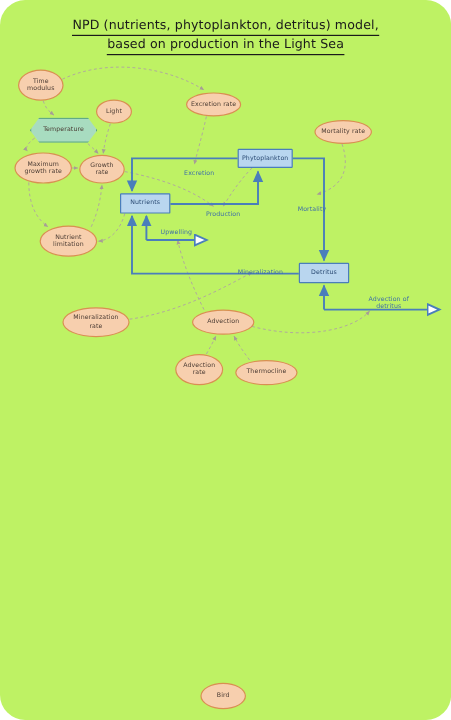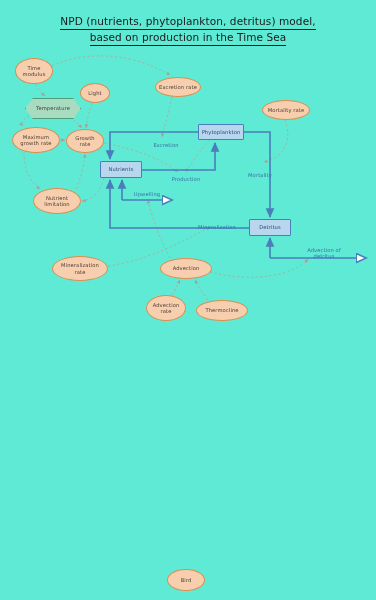--- a/index.html
+++ b/index.html
@@ -1,18 +1,18 @@
 <!DOCTYPE html>
 <html><head>
 <meta charset="utf-8">
 <style>
   html,body{margin:0;padding:0;background:#ffffff;}
   body{width:376px;height:600px;overflow:hidden;
        font-family:"DejaVu Sans","Liberation Sans",sans-serif;}
-  #stage{position:relative;width:376px;height:600px;background:#5eead4;}
+  #stage{position:relative;width:376px;height:600px;background:#bef264;border-radius:21px;}
 
   #title{position:absolute;left:0;top:14px;width:376px;text-align:center;
          font-size:10.5px;color:#1a1a1a;line-height:15px;letter-spacing:.1px;}
   #title .ln{display:inline-block;border-bottom:1px solid #1a1a1a;padding-bottom:0px;}
 
   svg#wires{position:absolute;left:0;top:0;width:376px;height:600px;}
 
   .node{position:absolute;display:flex;align-items:center;justify-content:center;
         text-align:center;box-sizing:border-box;}
   .node .lbl{font-size:5.2px;color:#4a3b33;line-height:6.2px;
@@ -27,21 +27,21 @@
   .flbl{position:absolute;font-size:5.2px;color:#3e6ea8;line-height:6.2px;
         text-align:center;letter-spacing:.1px;}
 </style>
 </head>
 <body>
 
 <div id="stage">
 
   <div id="title">
     <span class="ln">NPD (nutrients, phytoplankton, detritus) model,</span><br>
-    <span class="ln">based on production in the Time Sea</span>
+    <span class="ln">based on production in the Light Sea</span>
   </div>
 
   <svg id="wires" viewBox="0 0 376 600">
     <defs>
       <marker id="fa" markerWidth="7" markerHeight="7" refX="5.4" refY="3" orient="auto">
         <path d="M0,0.3 L6,3 L0,5.7 z" fill="#4a7ebb"></path>
       </marker>
       <marker id="fao" markerWidth="8" markerHeight="8" refX="6.5" refY="3.2" orient="auto">
         <path d="M0.4,0.4 L6.6,3.2 L0.4,6 z" fill="#ffffff" stroke="#4a7ebb" stroke-width="1"></path>
       </marker>

